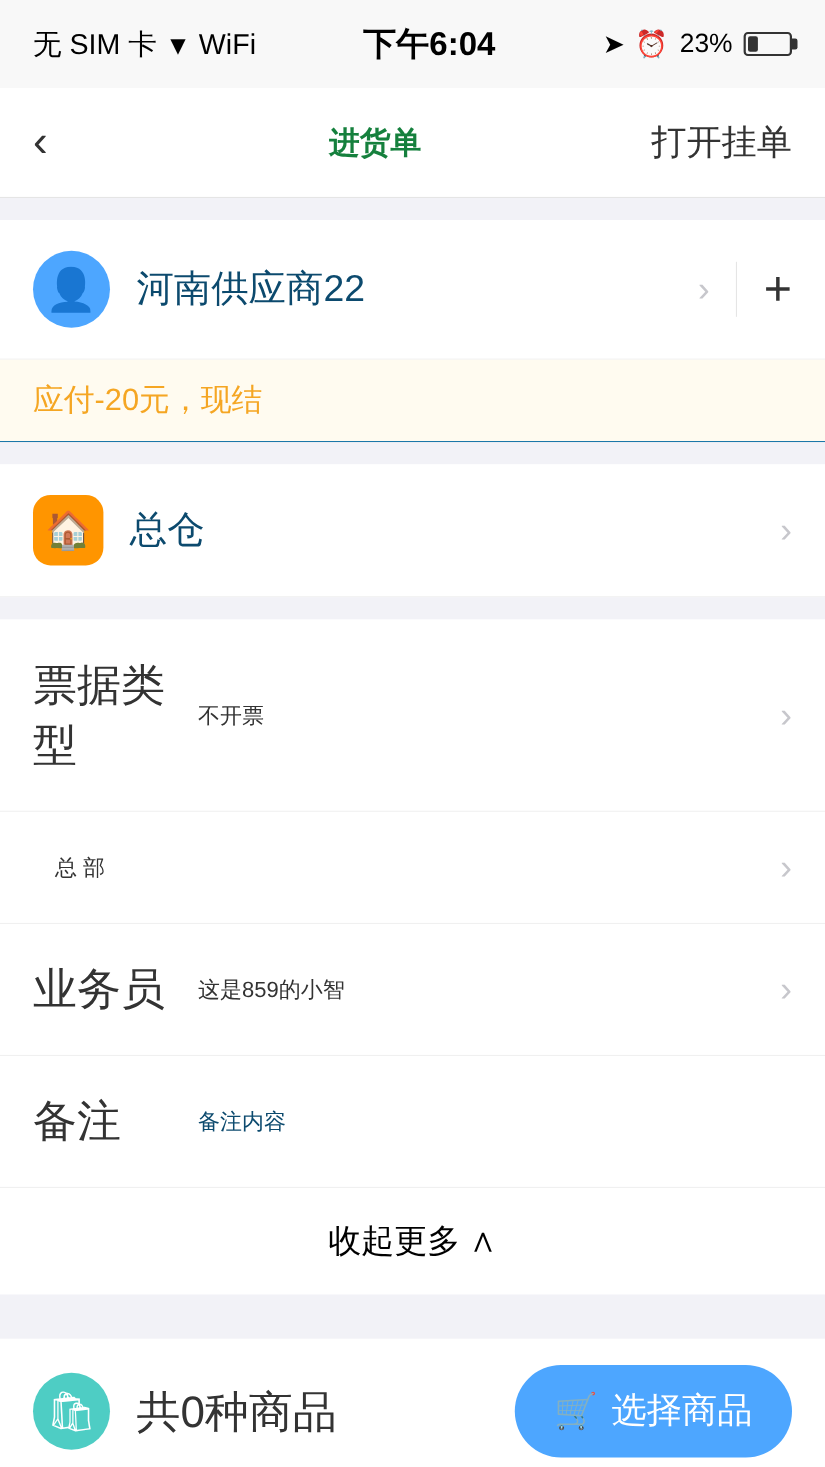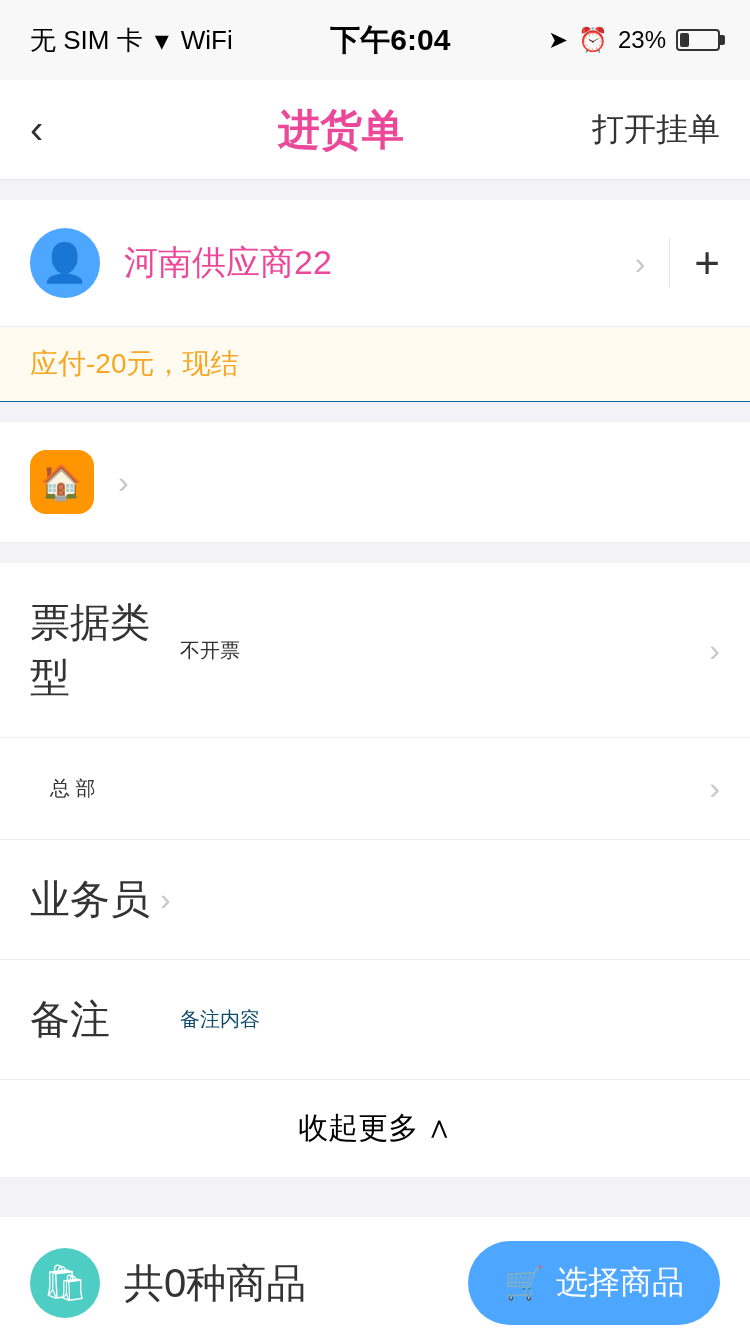--- a/index.html
+++ b/index.html
@@ -77,23 +77,23 @@
       padding: 0 30px;
       border-bottom: 1px solid #e5e5e5;
     }
     .nav-back {
       font-size: 40px;
       color: #333;
       cursor: pointer;
       width: 60px;
     }
     .nav-title {
-      font-size: 42px;
+      font-size: 28px;
       font-weight: 600;
-      color: #ec4899;
+      color: #15803d;
     }
     .nav-action {
       font-size: 32px;
       color: #333;
       font-weight: 400;
     }
 
     
     .section-gap {
       height: 20px;
@@ -126,21 +126,21 @@
       flex-shrink: 0;
       overflow: hidden;
     }
     .avatar-person {
       color: #fff;
       font-size: 38px;
     }
     .supplier-name {
       flex: 1;
       font-size: 34px;
-      color: #ec4899;
+      color: #0c4a6e;
     }
     .chevron-right {
       color: #c7c7cc;
       font-size: 32px;
       margin-right: 0;
     }
     .divider-v {
       width: 1px;
       height: 50px;
       background: #e5e5e5;
@@ -309,38 +309,40 @@
   <div class="notice-banner">应付-20元，现结</div>
 </div>
 
 <div class="section-gap"></div>
 
 <div class="form-section">
   <div class="form-row-icon">
     <div class="warehouse-icon">
       <span>🏠</span>
     </div>
+    <span class="supplier-name">总仓</span>
     <span class="chevron-right">›</span>
   </div>
 </div>
 
 <div class="section-gap"></div>
 
 <div class="form-section">
   <div class="form-row">
     <span class="form-label">票据类型</span>
     <span class="form-value">不开票</span>
     <span class="chevron-right">›</span>
   </div>
   <div class="form-row">
     <span class="form-value">总 部</span>
     <span class="chevron-right">›</span>
   </div>
   <div class="form-row">
     <span class="form-label">业务员</span>
+    <span class="form-value">这是859的小智</span>
     <span class="chevron-right">›</span>
   </div>
   <div class="form-row">
     <span class="form-label">备注</span>
     <span class="form-value placeholder">备注内容</span>
   </div>
 </div>
 
 <div class="collapse-row">收起更多 ∧</div>
 

